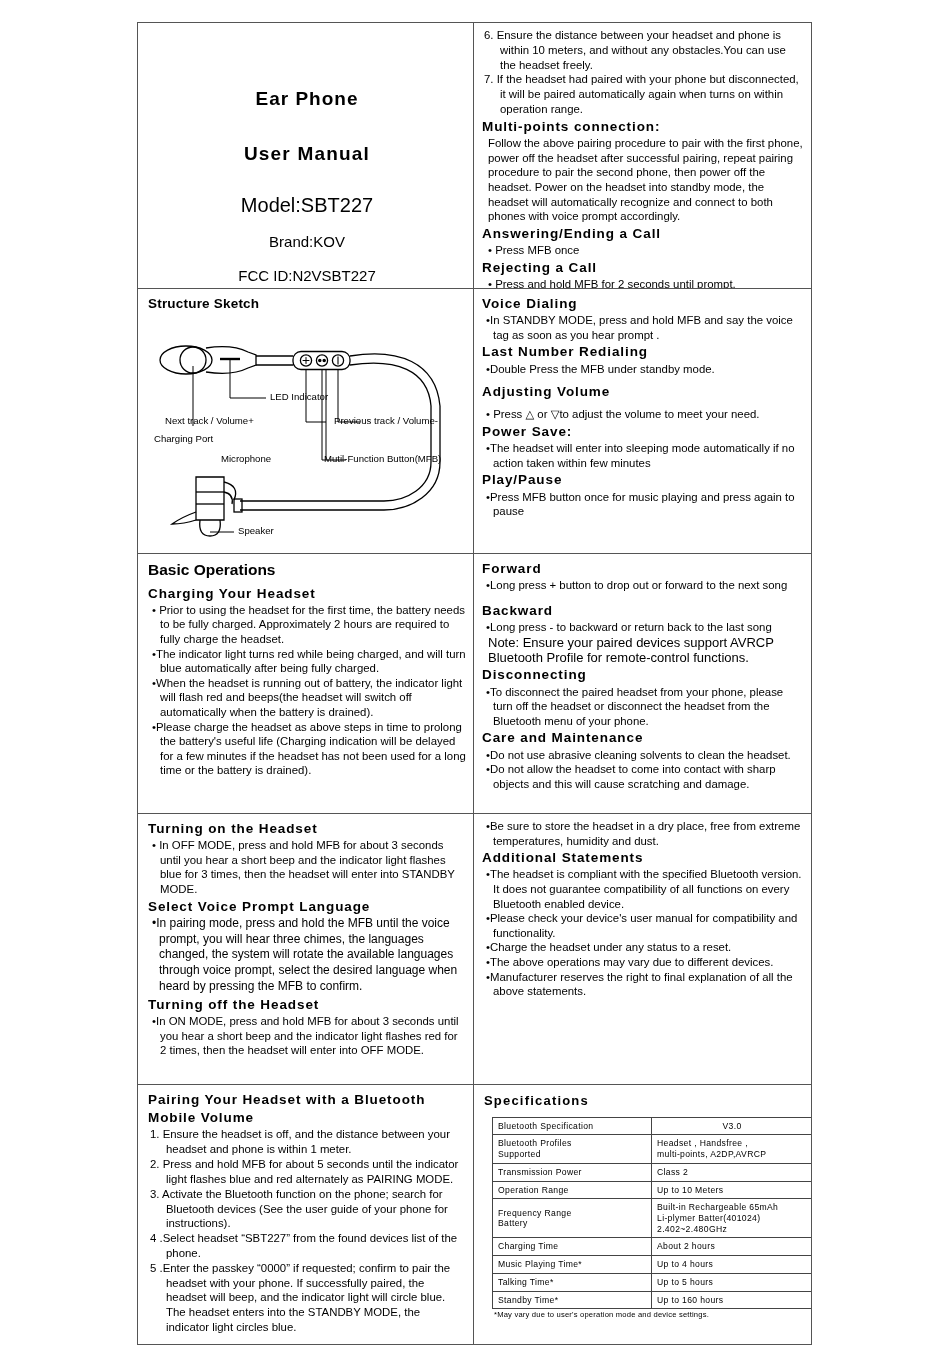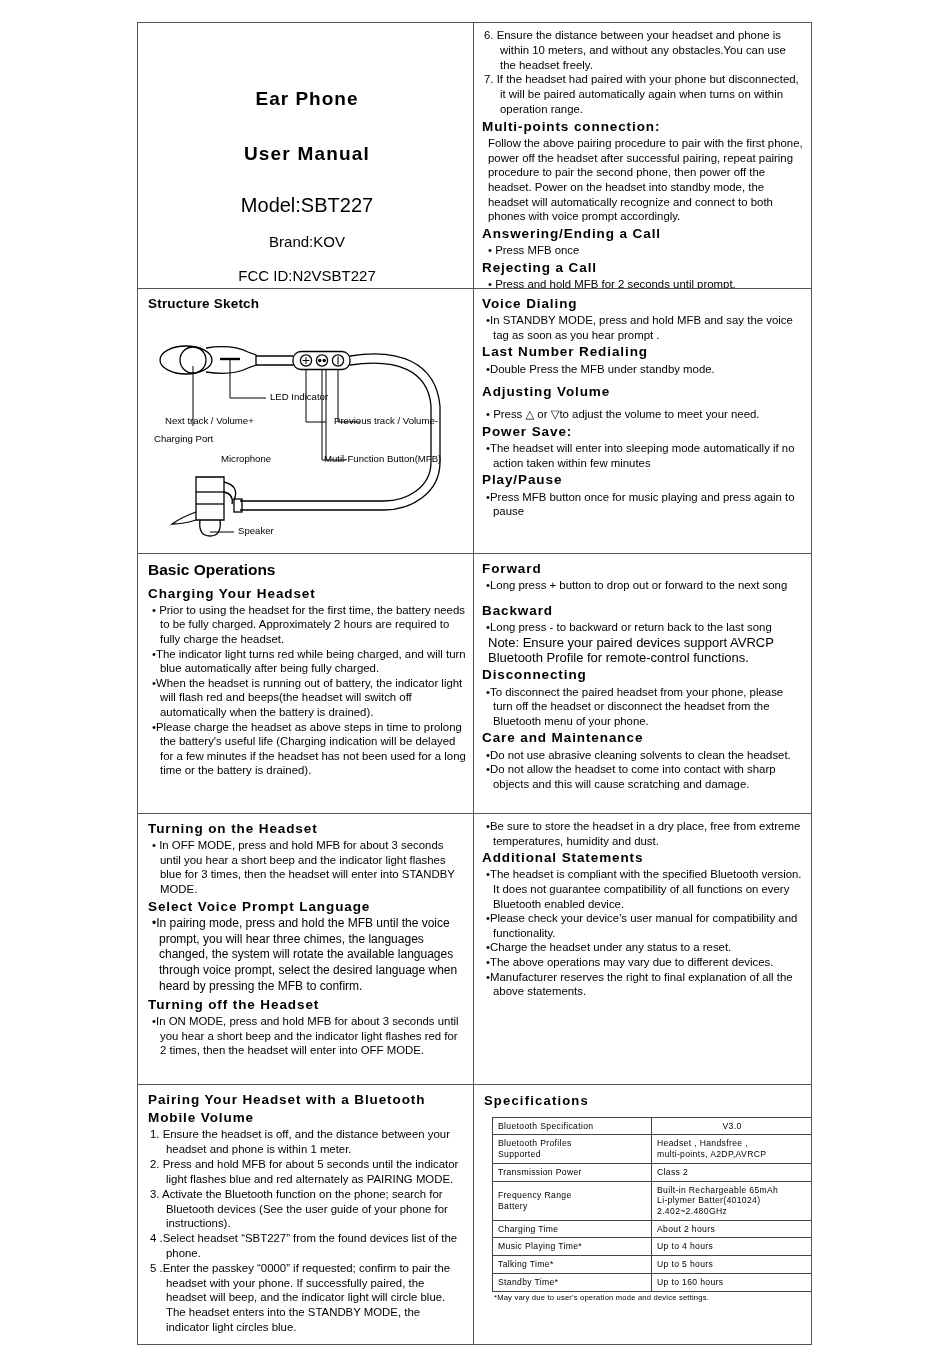--- a/index.html
+++ b/index.html
@@ -237,20 +237,24 @@
             </tr>
             <tr>
               <td class="k">Bluetooth Profiles<br>Supported</td>
               <td class="v">Headset , Handsfree ,<br>multi-points, A2DP,AVRCP</td>
             </tr>
             <tr>
               <td class="k">Transmission Power</td>
               <td class="v">Class 2</td>
             </tr>
             <tr>
+              <td class="k">Operation Range</td>
+              <td class="v">Up to 10  Meters</td>
+            </tr>
+            <tr>
               <td class="k">Frequency Range<br>Battery</td>
               <td class="v">Built-in Rechargeable 65mAh<br>Li-plymer Batter(401024)<br>2.402~2.480GHz</td>
             </tr>
             <tr>
               <td class="k">Charging Time</td>
               <td class="v">About 2 hours</td>
             </tr>
             <tr>
               <td class="k">Music Playing Time*</td>
               <td class="v">Up to  4 hours</td>

